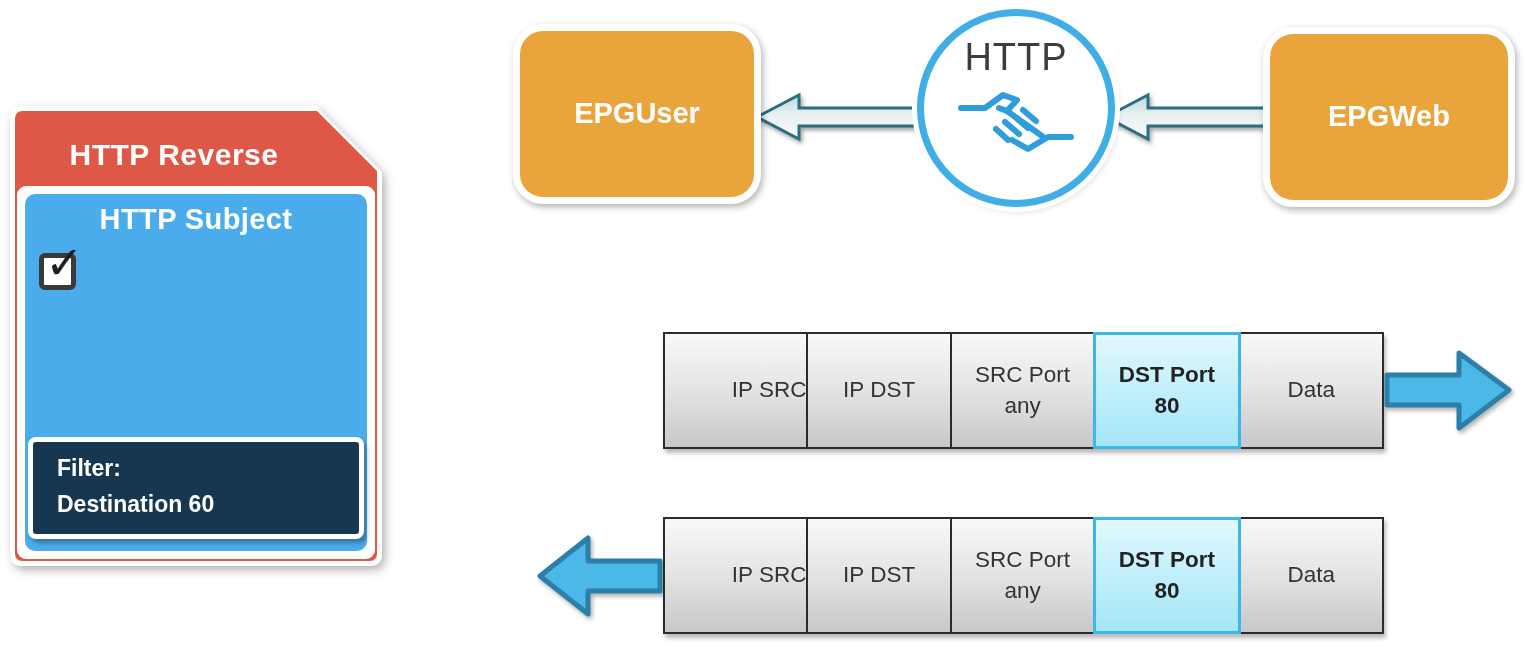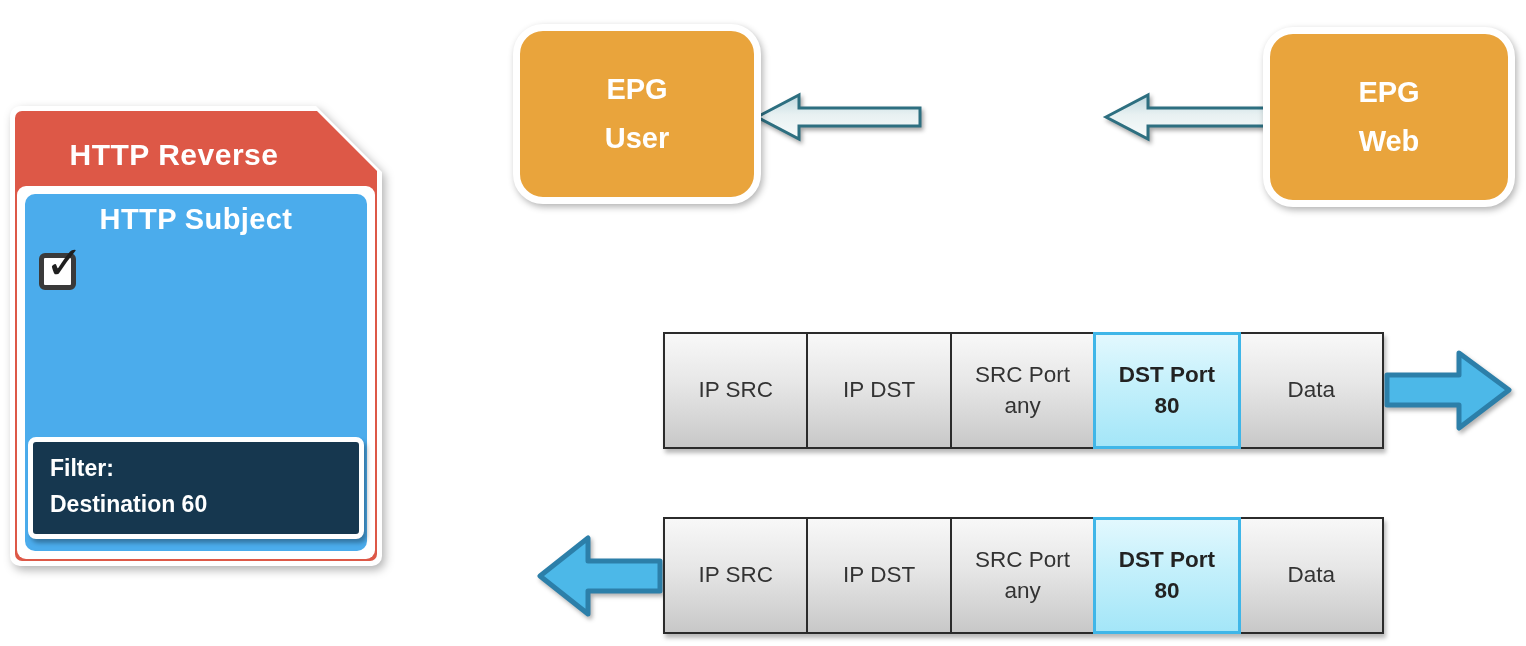--- a/index.html
+++ b/index.html
@@ -45,29 +45,29 @@
     border: 5px solid #3A3A3A; border-radius: 6px; position: relative;
   }
   .checkbox .mark {
     position: absolute; left: 1px; top: -18px; font-size: 46px;
     font-weight: bold; color: #1f1f1f; line-height: 1;
   }
   .cb-label { color: #333333; font-size: 22px; }
   .filter-box {
     position: absolute; left: 3px; right: 3px; bottom: 12px;
     background: #16374F; border: 5px solid #ffffff; border-radius: 8px;
-    padding: 8px 10px 12px 17px; box-shadow: 3px 4px 4px rgba(0,0,0,0.30);
+    padding: 8px 10px 12px 24px; box-shadow: 3px 4px 4px rgba(0,0,0,0.30);
   }
   .filter-line { color: #ffffff; font-size: 23px; font-weight: 600; line-height: 1.57; }
 
   
   .epg-box {
     position: absolute; background: #E9A43C; border: 7px solid #ffffff;
     border-radius: 30px; box-shadow: 2px 3px 7px rgba(0,0,0,0.30);
-    display: flex; flex-direction: column; align-items: center; justify-content: center;
+    display: flex; flex-direction: row; align-items: center; justify-content: center;
     color: #ffffff; font-size: 29px; font-weight: 600; line-height: 1.7; text-align: center;
   }
   .epg-user { left: 513px; top: 24px; width: 248px; height: 180px; }
   .epg-web  { left: 1263px; top: 27px; width: 252px; height: 180px; }
 
   .http-circle {
     position: absolute; left: 917px; top: 9px; width: 198px; height: 198px;
     background: #ffffff; border: 7px solid #3FAEE5; border-radius: 50%;
     box-shadow: 0 0 0 5px #ffffff, 3px 4px 7px rgba(0,0,0,0.18);
     text-align: center;
@@ -85,21 +85,21 @@
     display: flex; filter: drop-shadow(2px 4px 2px rgba(0,0,0,0.28));
   }
   .packet-row.row-top { top: 332px; }
   .packet-row.row-bottom { top: 517px; }
   .cell {
     flex: 1 1 0; border: 2px solid #2B2B2B; margin-left: -2px;
     background: linear-gradient(180deg, #F8F8F8 0%, #E6E6E6 45%, #C8C8C8 100%);
     display: flex; flex-direction: column; align-items: center; justify-content: center;
     color: #333333; font-size: 22.5px; line-height: 1.35; text-align: center;
   }
-  .cell:first-child { margin-left: 3px; }
+  .cell:first-child { margin-left: 3px; align-items: flex-end; }
   .cell.highlight {
     background: linear-gradient(180deg, #E2F8FE 0%, #C4F0FB 45%, #A4E6F8 100%);
     border: 3px solid #3FB6E8; z-index: 2; font-weight: bold; color: #222222;
   }
   .blue-arrow { position: absolute; filter: drop-shadow(2px 3px 2px rgba(0,0,0,0.30)); }
   .arrow-egress { left: 1384px; top: 346px; width: 128px; height: 89px; }
   .arrow-return { left: 537px; top: 533px; width: 126px; height: 87px; }
 </style>
 </head>
 <body>
@@ -144,20 +144,34 @@
     <defs>
       <linearGradient id="gradB" x1="0" y1="0" x2="0" y2="1">
         <stop offset="0" stop-color="#BFD8DE"></stop>
         <stop offset="0.45" stop-color="#E8F1F2"></stop>
         <stop offset="1" stop-color="#F8FBFB"></stop>
       </linearGradient>
     </defs>
     <polygon points="4,29 46,7 46,20 169,20 169,38 46,38 46,51" fill="url(#gradB)" stroke="#2D6F80" stroke-width="3"></polygon>
   </svg>
 
+  <div class="http-circle">
+    <div class="http-label">HTTP</div>
+    <svg class="handshake-svg" viewBox="0 0 120 82">
+      <g fill="none" stroke="#2F9CDC" stroke-width="6" stroke-linecap="round" stroke-linejoin="round">
+        <path d="M5 31 L29 31 L47 18 L61 23 L51 34 L43 31"></path>
+        <path d="M115 60 L92 60 L72 72 L56 63"></path>
+        <path d="M51 34 L86 59"></path>
+        <path d="M49 45 L63 57"></path>
+        <path d="M58 39 L72 51"></path>
+        <path d="M67 33 L80 44"></path>
+        <path d="M40 52 L52 63"></path>
+      </g>
+    </svg>
+  </div>
 
   <div class="epg-box epg-user">
     <div>EPG</div>
     <div>User</div>
   </div>
 
   <div class="epg-box epg-web">
     <div>EPG</div>
     <div>Web</div>
   </div>

